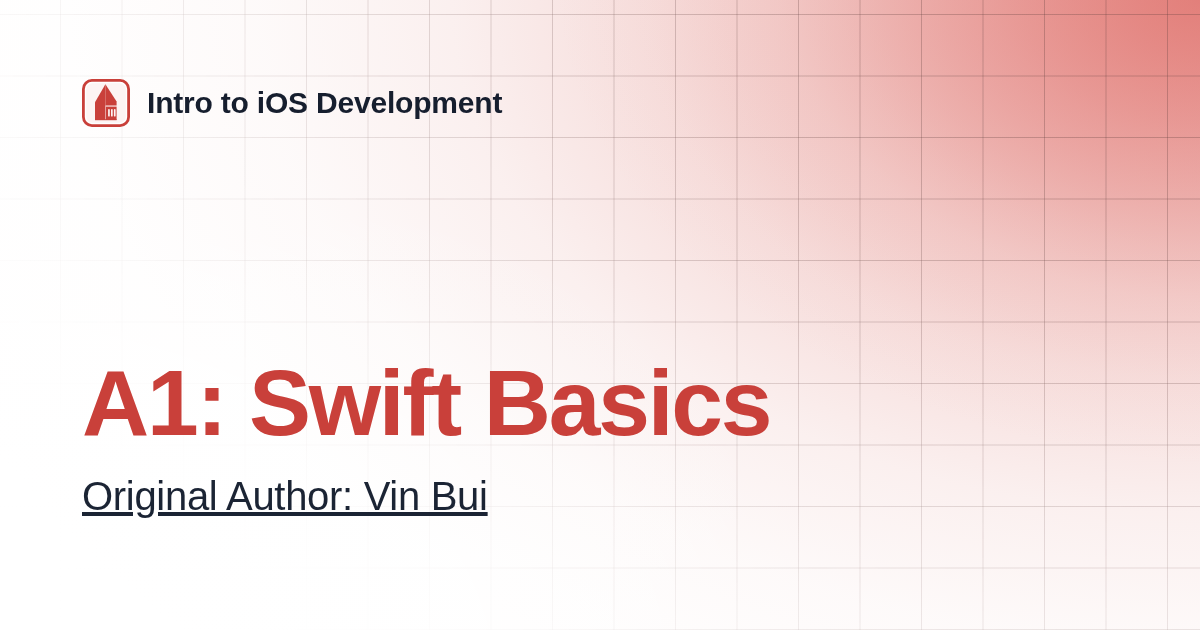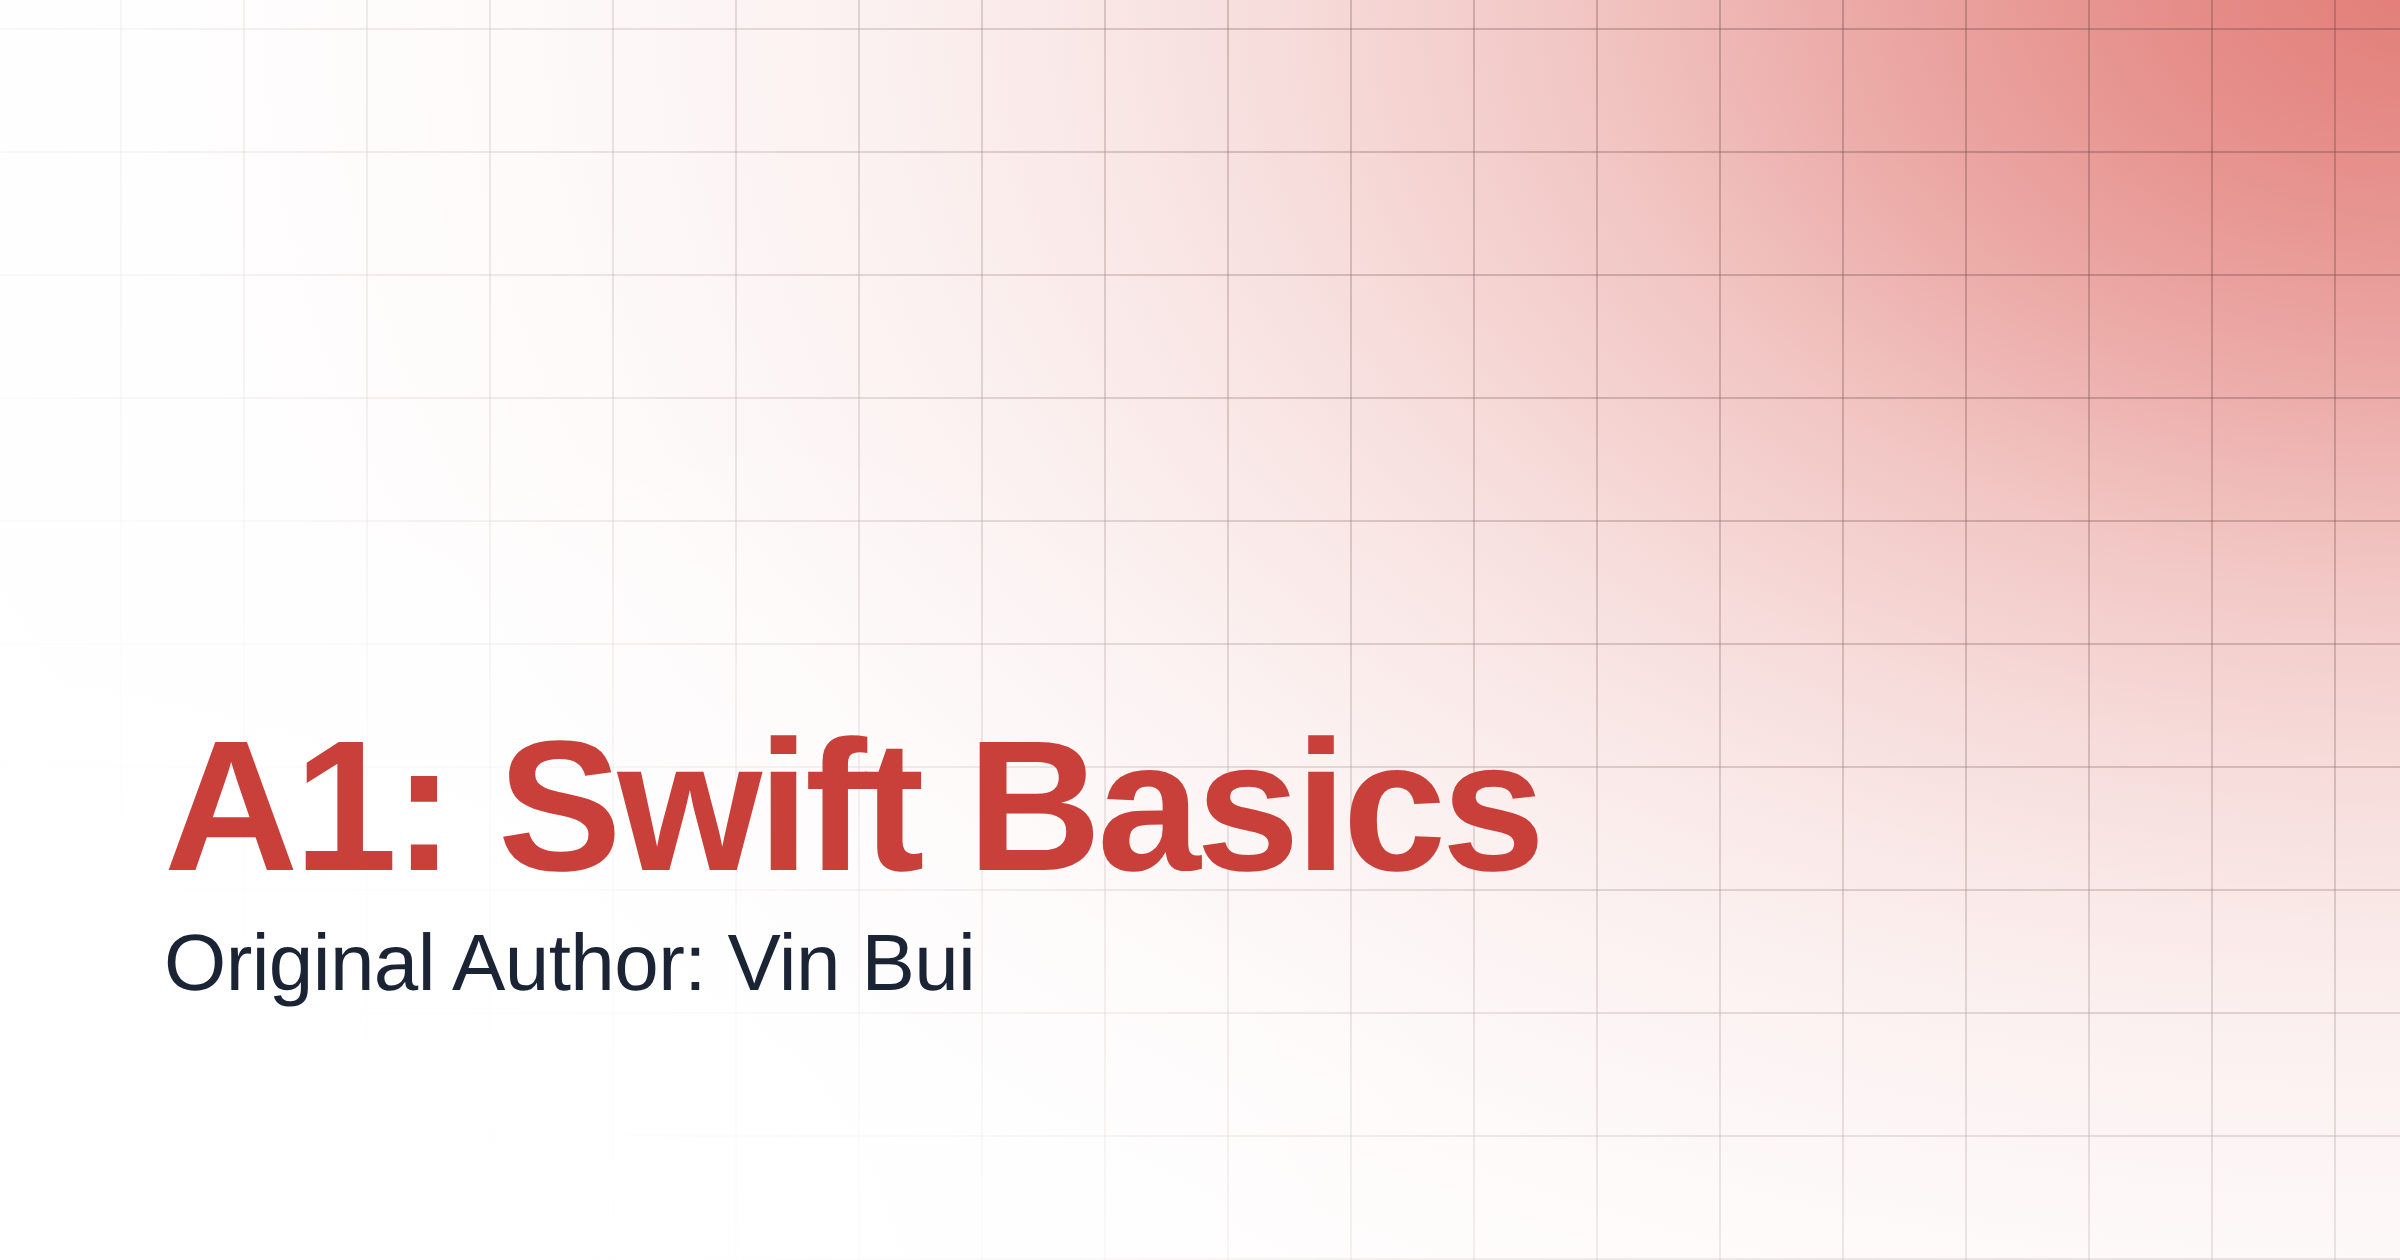--- a/index.html
+++ b/index.html
@@ -151,42 +151,70 @@
     font-size: 93px;
     font-weight: bold;
     line-height: 1.0;
     letter-spacing: -2.2px;
     color: #c9403a;
     white-space: nowrap;
     margin: 0;
   }
 
   .subhead {
-    margin: 12px 0 0 0;
+    margin: 26px 0 0 0;
     font-size: 40px;
     font-weight: normal;
     line-height: 1.0;
     letter-spacing: -0.3px;
     color: #1b2434;
     white-space: nowrap;
+    text-decoration: underline;
   }
 </style>
 </head>
 <body>
 
 <div id="slide">
 
   <div class="bg-base"></div>
   <div class="bg-wash"></div>
   <div class="bg-bloom"></div>
   <div class="bg-grid"></div>
   <div class="bg-veil"></div>
 
   <div class="content">
 
+    <div class="brand">
+
+      <svg class="brand-logo" viewBox="0 0 48 48" aria-hidden="true">
+
+        <rect x="1.4" y="1.4" width="45.2" height="45.2" rx="8.5" ry="8.5" fill="#ffffff" stroke="#c9403a" stroke-width="2.8"></rect>
+
+        <rect x="4.2" y="4.2" width="39.6" height="39.6" rx="6" ry="6" fill="#fdf4f3"></rect>
+        <g fill="#c9403a">
+
+          <path d="M23.4 5.2 L13.0 23.2 L13.0 41.0 L23.4 41.0 Z"></path>
+
+          <path d="M23.4 5.2 L34.6 22.6 L34.6 26.6 L23.4 26.6 Z"></path>
+
+          <path d="M23.9 27.6 L34.6 27.6 L34.6 41.0 L23.9 41.0 Z"></path>
+        </g>
+
+        <g fill="#fdf4f3">
+          <rect x="26.1" y="30.0" width="1.7" height="7.6" rx="0.85"></rect>
+          <rect x="29.0" y="30.0" width="1.7" height="7.6" rx="0.85"></rect>
+          <rect x="31.9" y="30.0" width="1.7" height="7.6" rx="0.85"></rect>
+        </g>
+
+        <rect x="13.0" y="40.2" width="21.6" height="1.0" fill="#c9403a"></rect>
+      </svg>
+
+      <div class="brand-title">Intro to iOS Development</div>
+    </div>
 
     <div class="headline-block">
       <h1 class="headline">A1: Swift Basics</h1>
       <p class="subhead">Original Author: Vin Bui</p>
     </div>
 
   </div>
 </div>
 
 </body></html>

